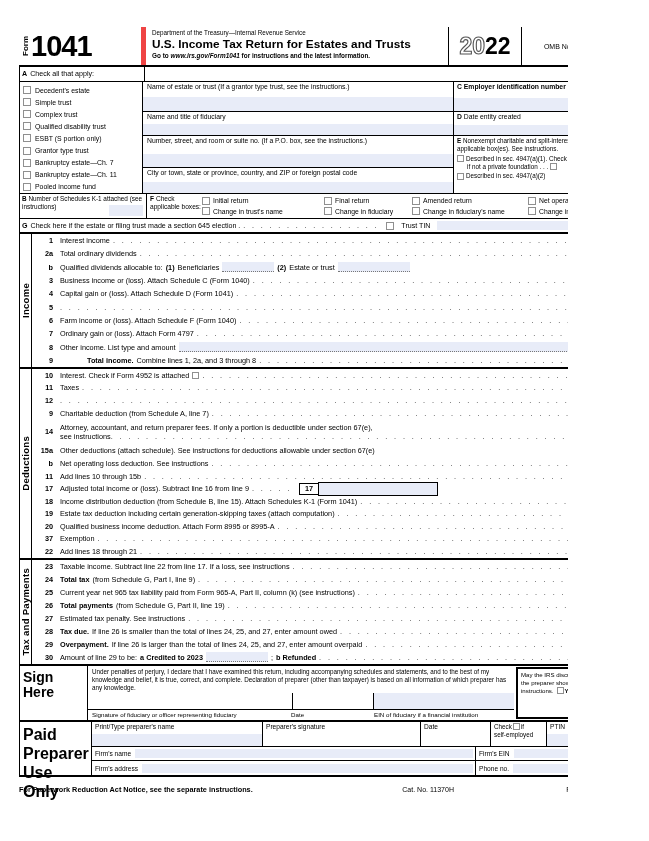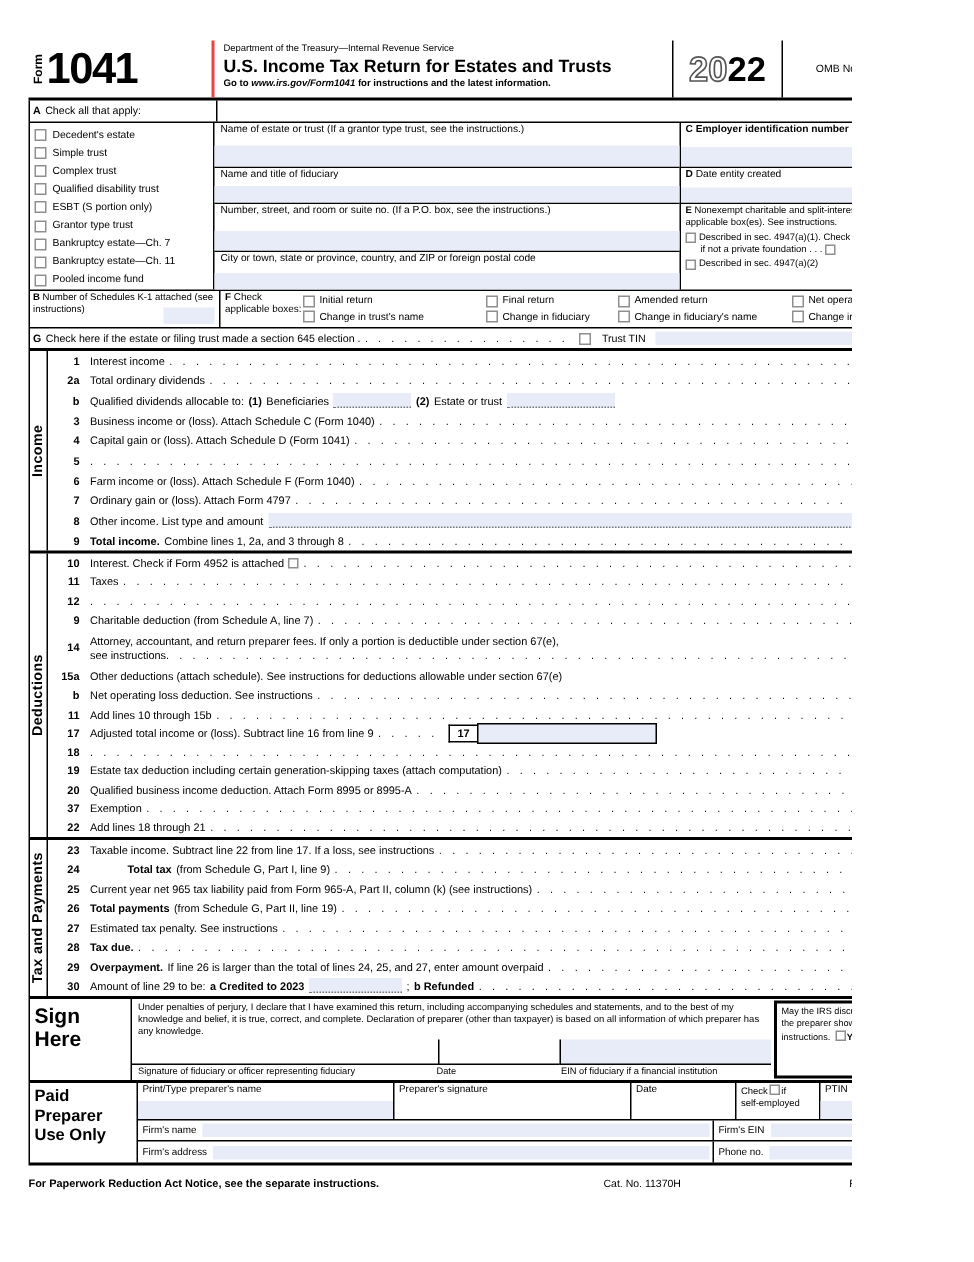--- a/index.html
+++ b/index.html
@@ -5,21 +5,21 @@
   html,body{margin:0;padding:0;background:#ffffff;}
   .page{position:relative;width:568px;height:841px;background:#ffffff;color:#000;
         font-family:Liberation Sans, sans-serif;overflow:hidden;}
   .form{position:absolute;left:19px;top:27px;width:611px;}
   b{font-weight:bold;}
   
   .hdr{display:flex;align-items:stretch;border-bottom:2px solid #000;height:38px;}
   .hdr-form-cell{width:122px;display:flex;align-items:center;}
   .form-word{writing-mode:vertical-rl;transform:rotate(180deg);font-size:8px;font-weight:bold;margin:0 1px 0 2px;}
   .form-number{font-size:29px;font-weight:bold;letter-spacing:-1px;line-height:1;}
-  .hdr-title-cell{flex:1;border-left:2px solid #ef4444;padding:2px 0 1px 6px;}
+  .hdr-title-cell{flex:1;border-left:5px solid #ef4444;padding:2px 0 1px 6px;}
   .treasury{font-size:6.3px;}
   .title{font-size:11.8px;font-weight:bold;margin:1px 0;}
   .goto{font-size:6.4px;font-weight:bold;}
   .goto i{font-style:italic;}
   .hdr-year-cell{width:72px;border-left:1px solid #000;border-right:1px solid #000;
      display:flex;align-items:center;justify-content:center;}
   .yr-outline{font-size:23px;font-weight:800;color:#fff;-webkit-text-stroke:1.1px #555;}
   .yr-solid{font-size:23px;font-weight:800;}
   .hdr-omb-cell{width:108px;display:flex;align-items:center;justify-content:center;font-size:7px;}
   .bordered{border-left:1px solid #000;border-right:1px solid #000;}
@@ -92,21 +92,21 @@
   .date-cell{width:80px;border-left:1px solid #000;border-bottom:1px solid #000;}
   .ein-cell{width:140px;border-left:1px solid #000;border-bottom:1px solid #000;background:var(--lav);}
   .sig-labels{display:flex;font-size:6.2px;height:10px;align-items:center;}
   .sig-labels .l1{flex:1;padding-left:4px;}
   .sig-labels .l2{width:80px;padding-left:3px;}
   .sig-labels .l3{width:140px;padding-left:3px;}
   .discuss-box{width:112px;border:2px solid #000;margin:1px 1px 1px 2px;font-size:6.1px;line-height:1.3;padding:2px 3px;box-sizing:border-box;}
   .discuss-box .cb{vertical-align:-1px;margin:0 1px 0 3px;}
   
   .prep-block{display:flex;border-top:2px solid #000;border-bottom:2px solid #000;height:53px;}
-  .prep-label{width:68px;border-right:1px solid #000;font-size:11px;font-weight:bold;line-height:1.2;padding:3px 0 0 3px;}
+  .prep-label{width:68px;border-right:1px solid #000;font-size:16px;font-weight:bold;line-height:1.2;padding:3px 0 0 3px;}
   .prep-main{flex:1;display:flex;flex-direction:column;}
   .prow1{display:flex;height:25px;border-bottom:1px solid #000;}
   .pcell{position:relative;border-left:1px solid #000;padding:1px 3px;font-size:6.6px;box-sizing:border-box;}
   .pcell:first-child{border-left:none;}
   .pcell .pfill{position:absolute;left:0;right:0;bottom:0;height:12px;background:var(--lav);}
   .pc-name{width:170px;}
   .pc-sig{width:158px;}
   .pc-date{width:70px;}
   .pc-check{width:56px;font-size:6.3px;line-height:1.3;}
   .pc-check .cb{vertical-align:-1px;margin:0 1px;}
@@ -344,21 +344,21 @@
               <div class="frow">
                 <span class="lnum">8</span>
                 <div class="desc">
                   <span class="txt">Other income. List type and amount</span>
                   <span class="inline-inf"></span>
                 </div>
               </div>
               <div class="frow">
                 <span class="lnum">9</span>
                 <div class="desc">
-                  <span class="txt" style="font-weight: bold;">Total income.</span>
+                  <span class="txt" style="font-weight: bold; margin-left: 27px;">Total income.</span>
                   <span class="txt">Combine lines 1, 2a, and 3 through 8</span>
                   <span class="dots">. . . . . . . . . . . . . . . . . . . . . . . . . . . . . . . . . . . . . . . . . . . . . . . . . . . . . . . . . . . . . . . . . . . . . . . . . . . . . . . . . . . . . . . . . . </span>
                 </div>
               </div>
             </div>
           </div>
           <div class="sec" style="--rh: 12.6px;">
             <div class="vcol">
               <div class="vlabel">Deductions</div>
             </div>
@@ -428,20 +428,21 @@
                 <div class="desc">
                   <span class="txt">Adjusted total income or (loss). Subtract line 16 from line 9</span>
                   <span class="dots" style="flex: 0 0 44px;">. . . . . . . . . . . . . . . . . . . . . . . . . . . . . . . . . . . . . . . . . . . . . . . . . . . . . . . . . . . . . . . . . . . . . . . . . . . . . . . . . . . . . . . . . . </span>
                   <span class="nbox">17</span>
                   <span class="ibox"></span>
                 </div>
               </div>
               <div class="frow">
                 <span class="lnum">18</span>
                 <div class="desc">
+                  <span class="txt">Income distribution deduction (from Schedule B, line 15). Attach Schedules K-1 (Form 1041)</span>
                   <span class="dots">. . . . . . . . . . . . . . . . . . . . . . . . . . . . . . . . . . . . . . . . . . . . . . . . . . . . . . . . . . . . . . . . . . . . . . . . . . . . . . . . . . . . . . . . . . </span>
                 </div>
               </div>
               <div class="frow">
                 <span class="lnum">19</span>
                 <div class="desc">
                   <span class="txt">Estate tax deduction including certain generation-skipping taxes (attach computation)</span>
                   <span class="dots">. . . . . . . . . . . . . . . . . . . . . . . . . . . . . . . . . . . . . . . . . . . . . . . . . . . . . . . . . . . . . . . . . . . . . . . . . . . . . . . . . . . . . . . . . . </span>
                 </div>
               </div>
@@ -476,21 +477,21 @@
               <div class="frow">
                 <span class="lnum">23</span>
                 <div class="desc">
                   <span class="txt">Taxable income. Subtract line 22 from line 17. If a loss, see instructions</span>
                   <span class="dots">. . . . . . . . . . . . . . . . . . . . . . . . . . . . . . . . . . . . . . . . . . . . . . . . . . . . . . . . . . . . . . . . . . . . . . . . . . . . . . . . . . . . . . . . . . </span>
                 </div>
               </div>
               <div class="frow">
                 <span class="lnum">24</span>
                 <div class="desc">
-                  <span class="txt" style="font-weight: bold; margin-left: 25px;">Total tax</span>
+                  <span class="txt" style="font-weight: bold;">Total tax</span>
                   <span class="txt">(from Schedule G, Part I, line 9)</span>
                   <span class="dots">. . . . . . . . . . . . . . . . . . . . . . . . . . . . . . . . . . . . . . . . . . . . . . . . . . . . . . . . . . . . . . . . . . . . . . . . . . . . . . . . . . . . . . . . . . </span>
                 </div>
               </div>
               <div class="frow">
                 <span class="lnum">25</span>
                 <div class="desc">
                   <span class="txt">Current year net 965 tax liability paid from Form 965-A, Part II, column (k) (see instructions)</span>
                   <span class="dots">. . . . . . . . . . . . . . . . . . . . . . . . . . . . . . . . . . . . . . . . . . . . . . . . . . . . . . . . . . . . . . . . . . . . . . . . . . . . . . . . . . . . . . . . . . </span>
                 </div>
@@ -507,20 +508,21 @@
                 <span class="lnum">27</span>
                 <div class="desc">
                   <span class="txt">Estimated tax penalty. See instructions</span>
                   <span class="dots">. . . . . . . . . . . . . . . . . . . . . . . . . . . . . . . . . . . . . . . . . . . . . . . . . . . . . . . . . . . . . . . . . . . . . . . . . . . . . . . . . . . . . . . . . . </span>
                 </div>
               </div>
               <div class="frow">
                 <span class="lnum">28</span>
                 <div class="desc">
                   <span class="txt" style="font-weight: bold;">Tax due.</span>
+                  <span class="txt">If line 26 is smaller than the total of lines 24, 25, and 27, enter amount owed</span>
                   <span class="dots">. . . . . . . . . . . . . . . . . . . . . . . . . . . . . . . . . . . . . . . . . . . . . . . . . . . . . . . . . . . . . . . . . . . . . . . . . . . . . . . . . . . . . . . . . . </span>
                 </div>
               </div>
               <div class="frow">
                 <span class="lnum">29</span>
                 <div class="desc">
                   <span class="txt" style="font-weight: bold;">Overpayment.</span>
                   <span class="txt">If line 26 is larger than the total of lines 24, 25, and 27, enter amount overpaid</span>
                   <span class="dots">. . . . . . . . . . . . . . . . . . . . . . . . . . . . . . . . . . . . . . . . . . . . . . . . . . . . . . . . . . . . . . . . . . . . . . . . . . . . . . . . . . . . . . . . . . </span>
                 </div>

